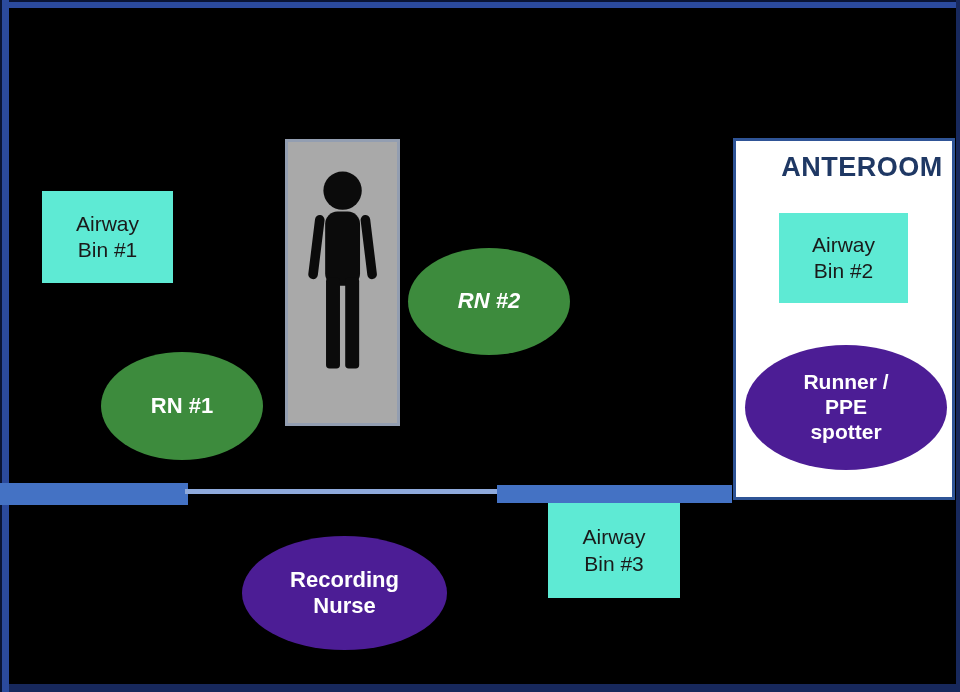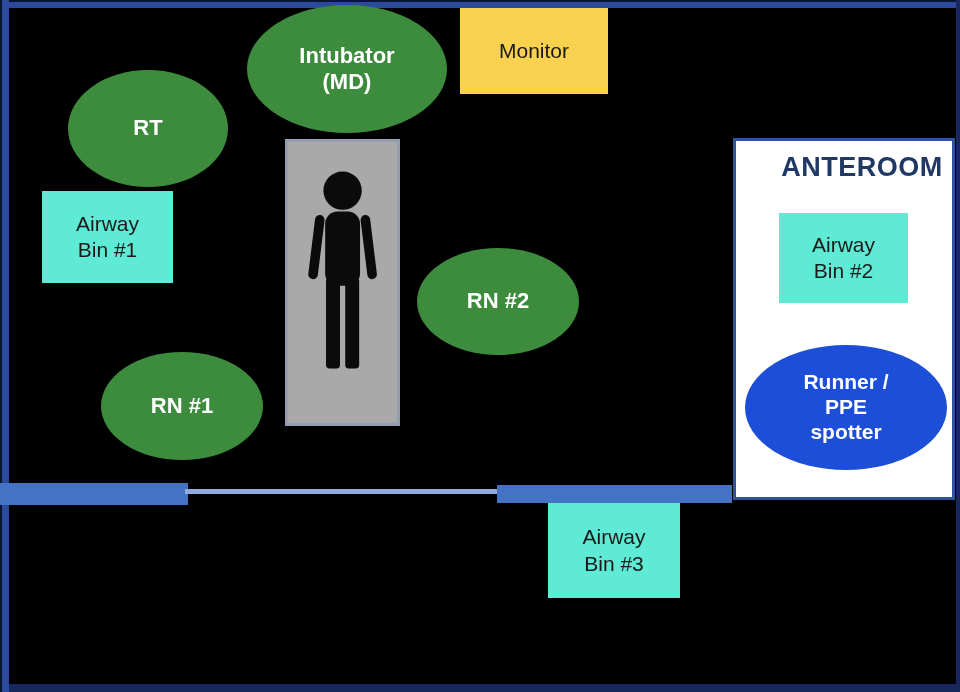--- a/index.html
+++ b/index.html
@@ -28,21 +28,21 @@
     border-radius: 50%;
     display: flex;
     align-items: center;
     justify-content: center;
     text-align: center;
     white-space: pre-line;
     font-weight: 700;
     line-height: 1.2;
   }
   .ellipse.green  { background:#3d8b3d; color:#fff; font-size:22px; }
-  .ellipse.purple { background:#1d4ed8; color:#fff; font-size:22px; }
+  .ellipse.purple { background:#4c1d95; color:#fff; font-size:22px; }
   .ellipse.yellow { background:#f9d755; color:#1a1a1a; font-size:22px; font-weight:700; }
 
   .rect-box {
     position: absolute;
     display: flex;
     align-items: center;
     justify-content: center;
     text-align: center;
     white-space: pre-line;
     line-height: 1.25;
@@ -126,47 +126,41 @@
         <circle cx="50" cy="26" r="22"></circle>
         <rect x="30" y="50" width="40" height="85" rx="14"></rect>
         <rect x="19" y="54" width="11" height="74" rx="5.5" transform="rotate(7 24.5 54)"></rect>
         <rect x="70" y="54" width="11" height="74" rx="5.5" transform="rotate(-7 75.5 54)"></rect>
         <rect x="31" y="126" width="16" height="104" rx="4"></rect>
         <rect x="53" y="126" width="16" height="104" rx="4"></rect>
       </g>
     </svg>
   </div>
 
-  <div class="ellipse green" style="left:247px; top:5px; width:200px; height:128px;">
-    <span>Intubator
-(MD)</span>
-  </div>
 
-  <div class="ellipse green" style="left:68px; top:70px; width:160px; height:117px;">
-    <span>RT</span>
-  </div>
 
-  <div class="ellipse green" style="left:417px; top:248px; width:162px; height:107px;">
+  <div class="ellipse green" style="left:408px; top:248px; width:162px; height:107px;font-style:italic;">
     <span>RN #2</span>
   </div>
 
   <div class="ellipse green" style="left:101px; top:352px; width:162px; height:108px;">
     <span>RN #1</span>
   </div>
 
+  <div class="ellipse purple" style="left:242px; top:536px; width:205px; height:114px;">
+    <span>Recording
+Nurse</span>
+  </div>
 
   <div class="ellipse purple" style="left:745px; top:345px; width:202px; height:125px; font-size:21px; line-height:1.18;">
     <span>Runner /
 PPE
 spotter</span>
   </div>
 
-  <div class="rect-box yellow" style="left:460px; top:8px; width:148px; height:86px;">
-    <span>Monitor</span>
-  </div>
 
 
   <div class="rect-box peach" style="left:42px; top:191px; width:131px; height:92px;">
     <span>Airway
 Bin #1</span>
   </div>
 
   <div class="rect-box peach" style="left:779px; top:213px; width:129px; height:90px;">
     <span>Airway
 Bin #2</span>

